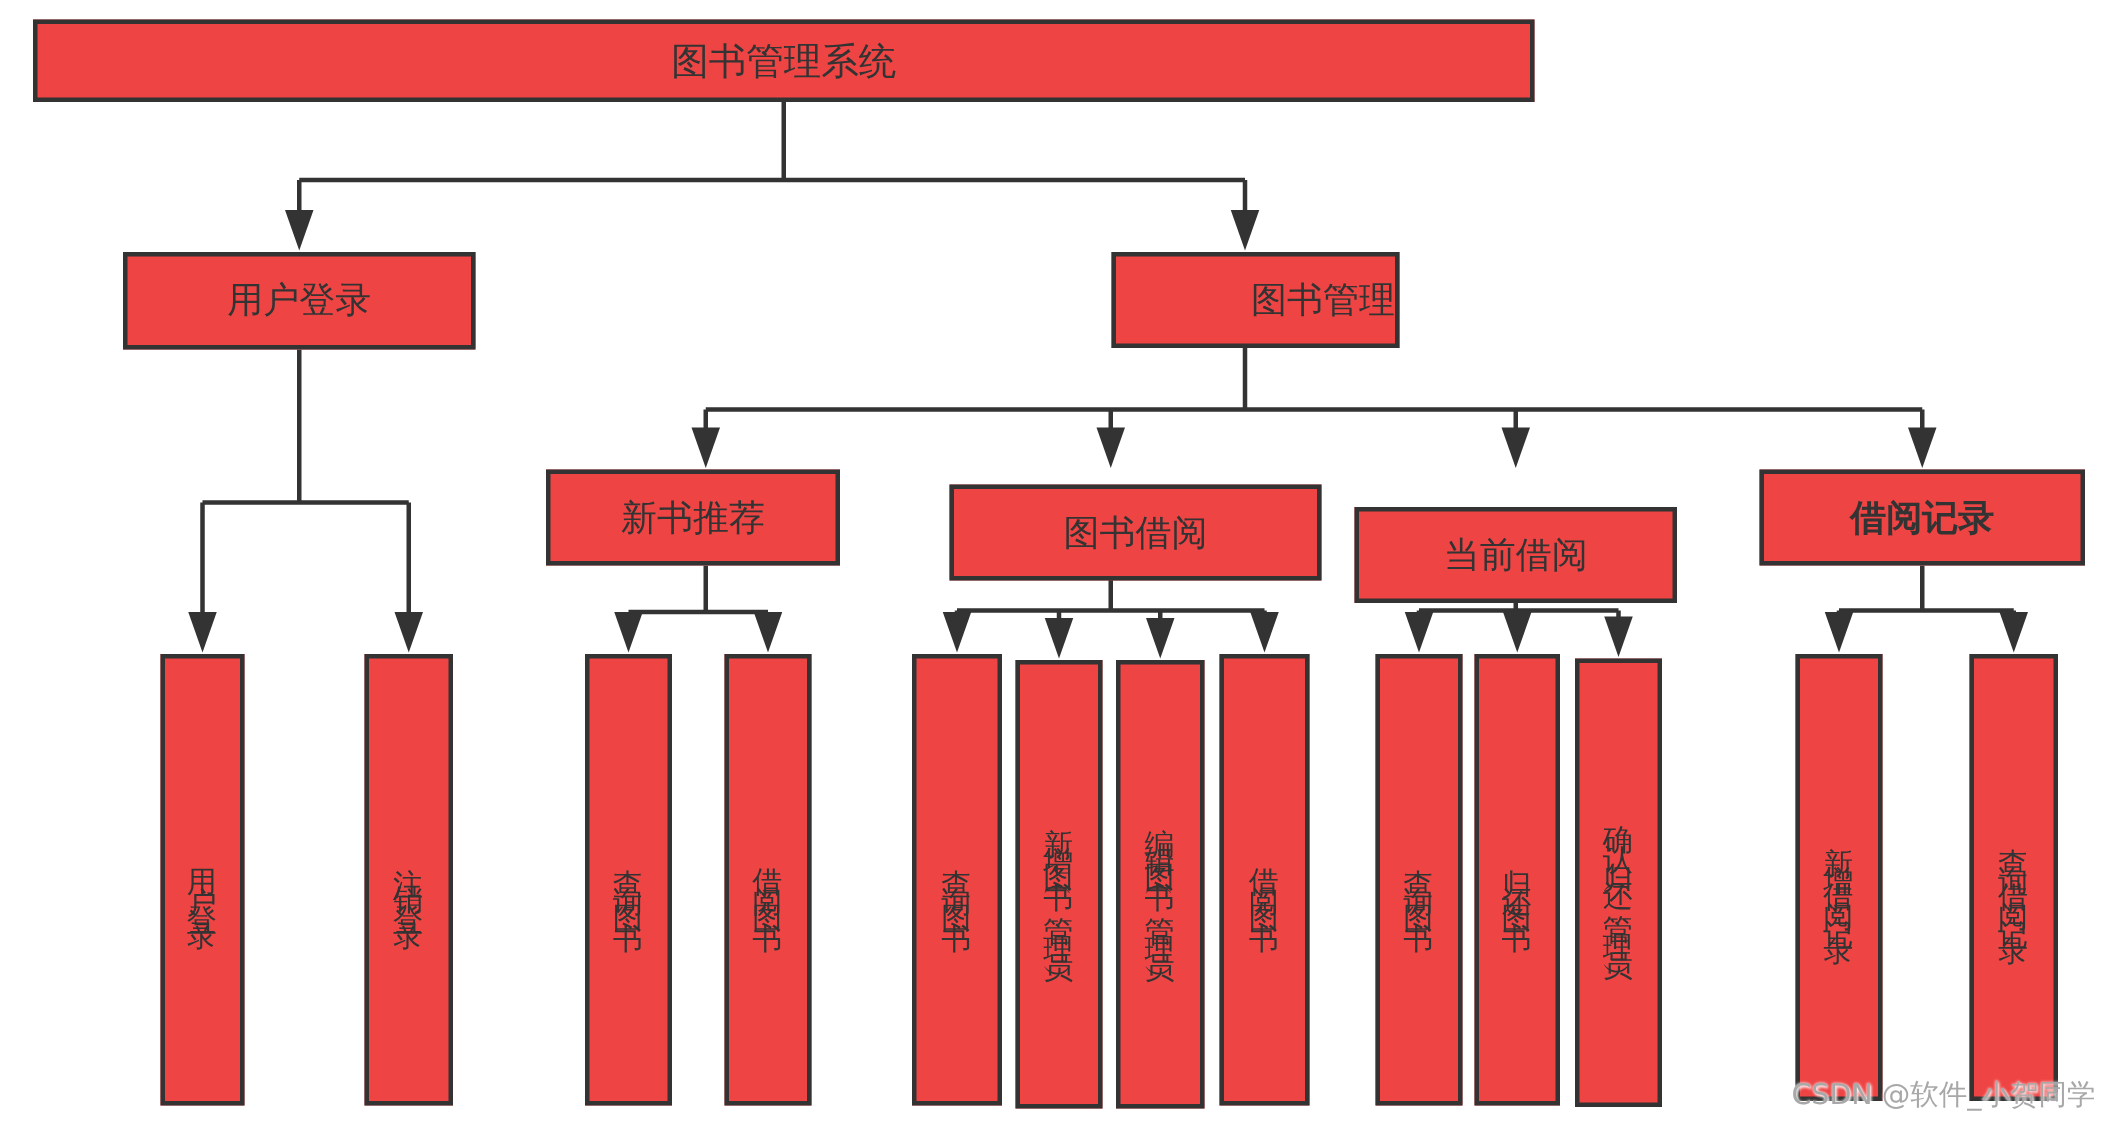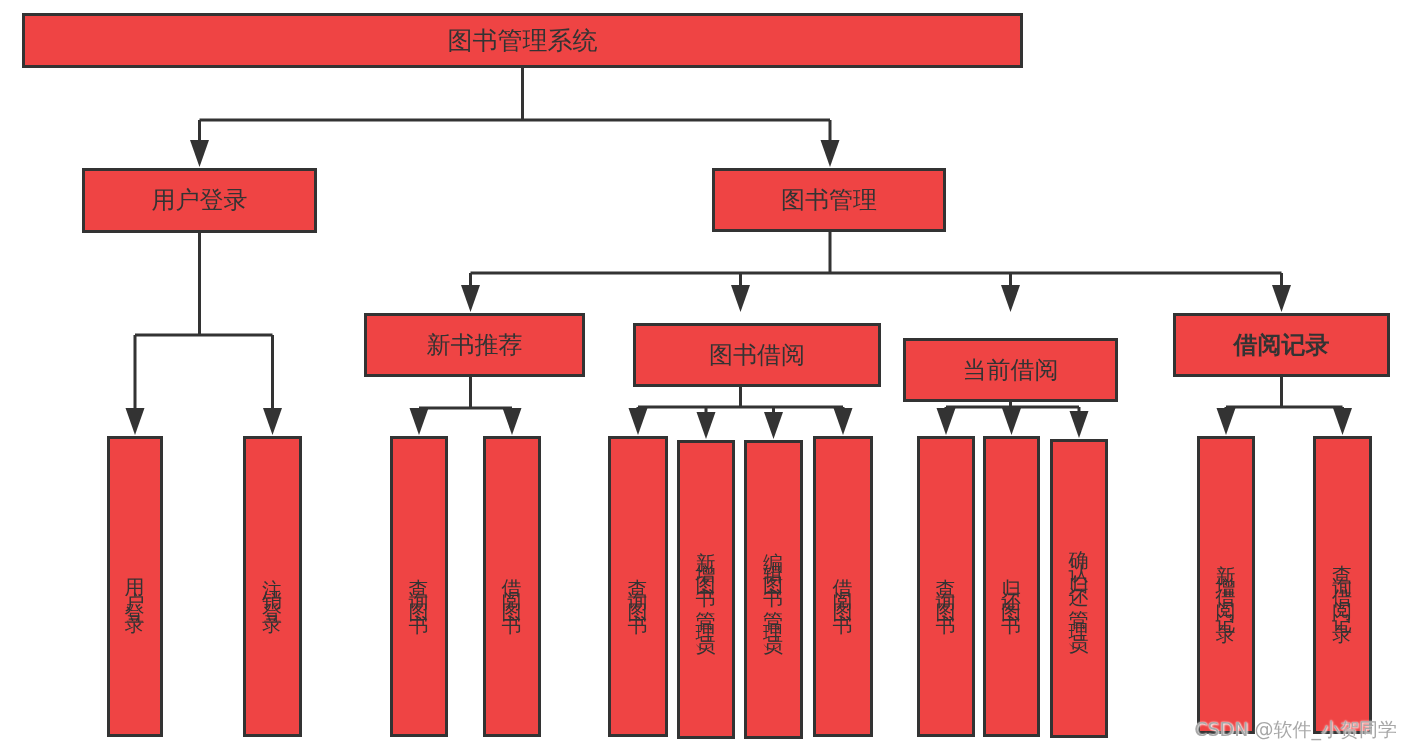--- a/index.html
+++ b/index.html
@@ -53,24 +53,24 @@
       <polygon points="1216.5,408 1235.5,408 1226,435" fill="#333333"></polygon>
       <polygon points="1333,408 1352,408 1342.5,435" fill="#333333"></polygon>
     </svg>
   <div class="nodes-layer">
       <div class="node root" style="left: 22px; top: 13px; width: 1001px; height: 55px;">
         <span class="lbl">图书管理系统</span>
       </div>
       <div class="node" style="left: 82px; top: 168px; width: 235px; height: 65px;">
         <span class="lbl">用户登录</span>
       </div>
-      <div class="node" style="left: 712px; top: 168px; width: 234px; height: 64px;">
+      <div class="node" style="left: 741px; top: 168px; width: 192px; height: 64px; justify-content: flex-end;">
         <span class="lbl">图书管理</span>
       </div>
-      <div class="node" style="left: 364px; top: 313px; width: 221px; height: 64px;">
+      <div class="node" style="left: 364px; top: 313px; width: 196px; height: 64px;">
         <span class="lbl">新书推荐</span>
       </div>
       <div class="node" style="left: 633px; top: 323px; width: 248px; height: 64px;">
         <span class="lbl">图书借阅</span>
       </div>
       <div class="node" style="left: 903px; top: 314px; width: 215px; height: 64px; margin-top: 24px;">
         <span class="lbl">当前借阅</span>
       </div>
       <div class="node" style="left: 1173px; top: 313px; width: 217px; height: 64px; font-weight: bold;">
         <span class="lbl">借阅记录</span>

